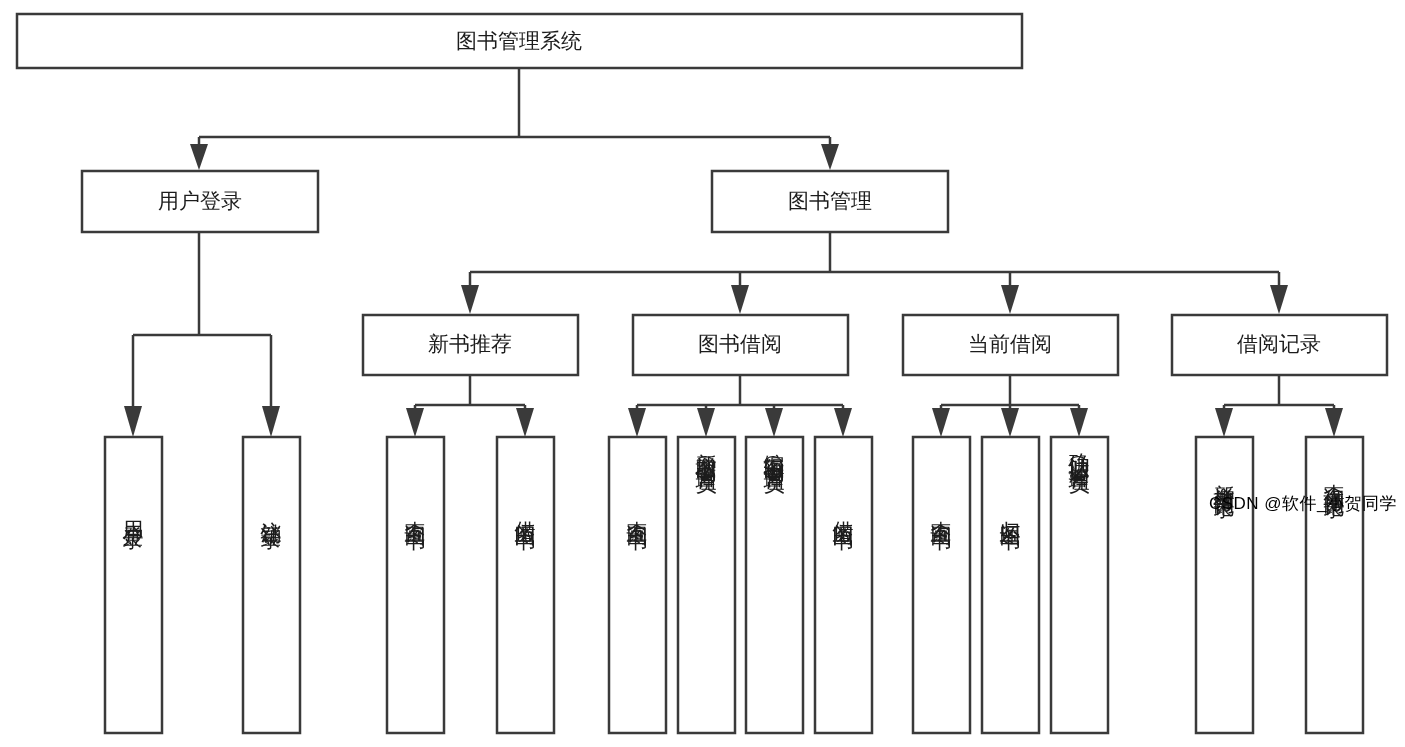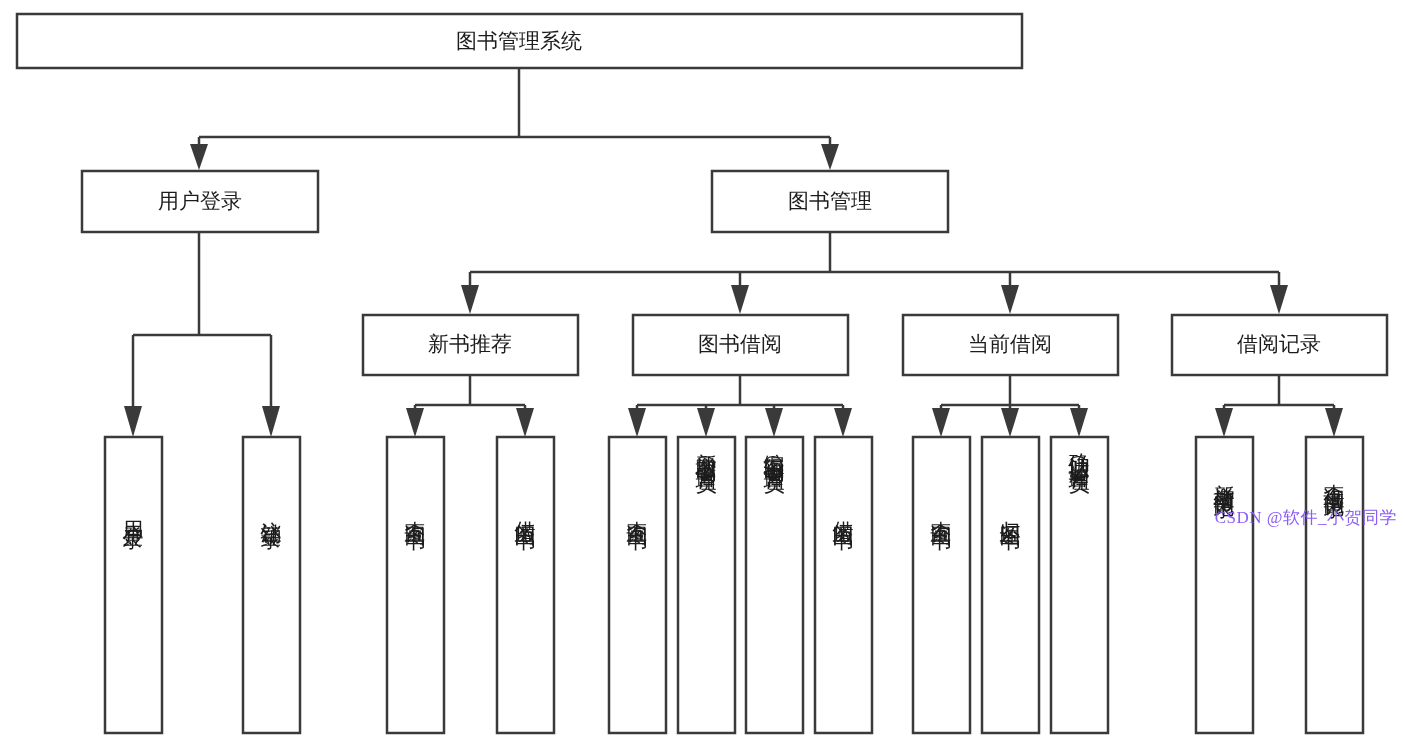--- a/index.html
+++ b/index.html
@@ -54,24 +54,24 @@
     font-size: 21px;
     fill: #1c1c1c;
     writing-mode: vertical-rl;
     text-orientation: upright;
     letter-spacing: 3px;
     text-anchor: middle;
   }
   .watermark {
     position: absolute;
     right: 8px;
-    bottom: 0;
-    font-family: Liberation Serif, serif;
+    bottom: 14px;
+    font-family: Liberation Sans, sans-serif;
     font-size: 17px;
-    color: #8b5cf6;
+    color: #000000;
     white-space: nowrap;
     letter-spacing: 0.5px;
     user-select: none;
   }
 </style>
 </head>
 <body>
 
 <div id="diagram-root">
 

